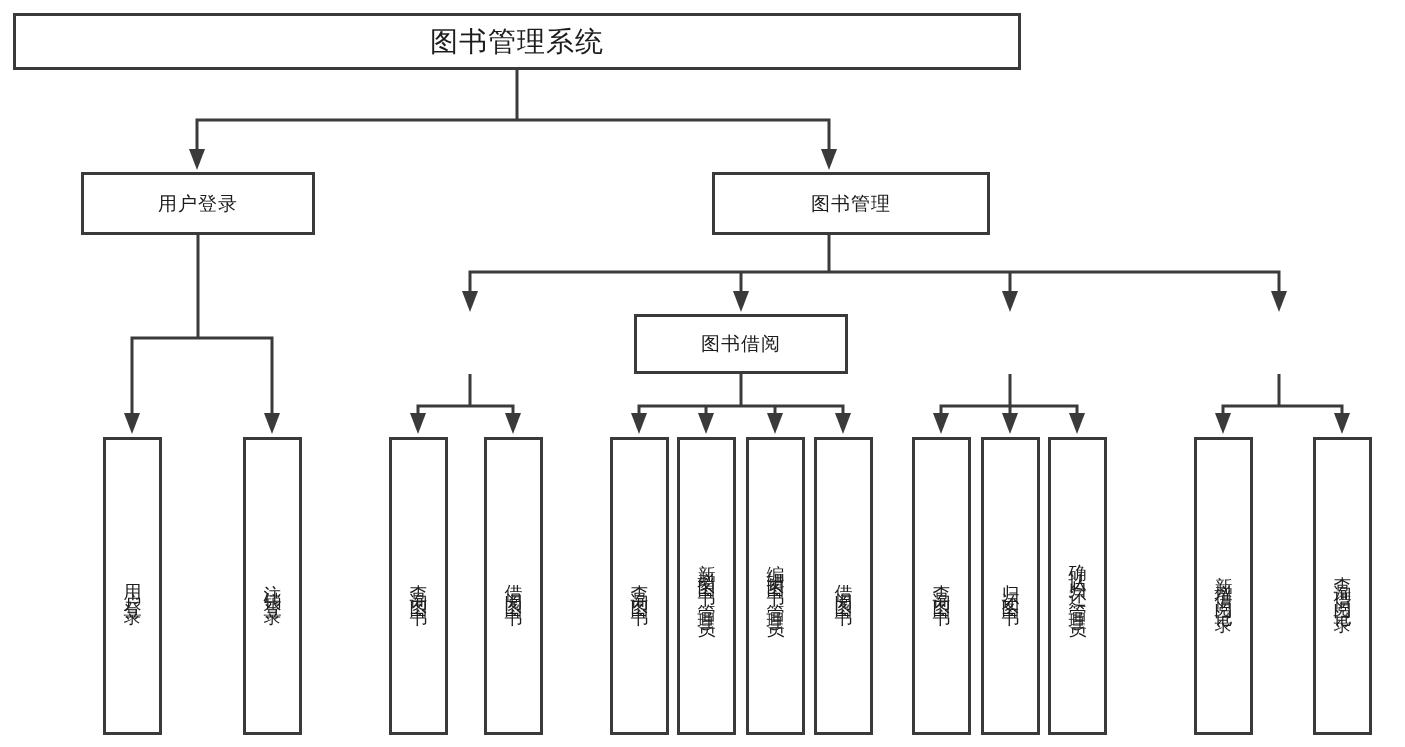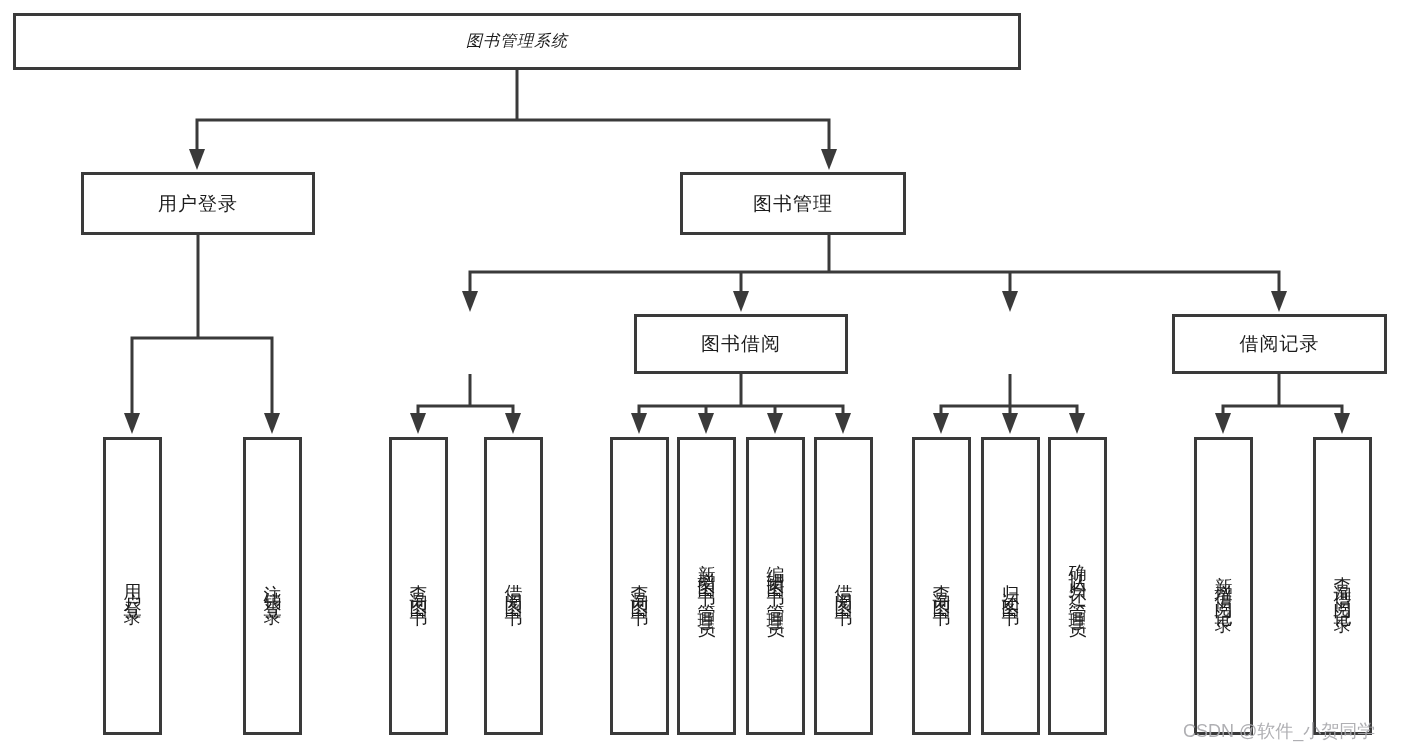--- a/index.html
+++ b/index.html
@@ -20,21 +20,21 @@
     align-items:center;
     justify-content:center;
     z-index:2;
   }
   .hlabel{
     color:#1c1c1c;
     font-size:19px;
     letter-spacing:1px;
     white-space:nowrap;
   }
-  .hlabel.title{font-size:16px;font-style:italic;}
+  .hlabel.title{font-size:28px;}
   .leaf{left:0;top:437px;width:59px;height:298px;}
   .vlabel{
     writing-mode:vertical-rl;
     text-orientation:mixed;
     color:#1c1c1c;
     font-size:18px;
     line-height:1;
     letter-spacing:8px;
     white-space:nowrap;
   }
@@ -105,29 +105,26 @@
     </g>
   </svg>
 
   <div class="box" style="left:13px;top:13px;width:1008px;height:57px">
     <span class="hlabel title">图书管理系统</span>
   </div>
 
   <div class="box" style="left:81px;top:172px;width:234px;height:63px">
     <span class="hlabel">用户登录</span>
   </div>
-  <div class="box" style="left:680px;top:172px;width:226px;height:63px">
+  <div class="box" style="left:712px;top:172px;width:278px;height:63px">
     <span class="hlabel">图书管理</span>
   </div>
 
   <div class="box" style="left:634px;top:314px;width:214px;height:60px">
     <span class="hlabel">图书借阅</span>
-  </div>
-  <div class="box" style="left:1172px;top:314px;width:215px;height:60px">
-    <span class="hlabel">借阅记录</span>
   </div>
 
   <div class="box leaf" style="left:103px">
     <span class="vlabel">用户登录</span>
   </div>
   <div class="box leaf" style="left:243px">
     <span class="vlabel">注销登录</span>
   </div>
 
   <div class="box leaf" style="left:389px">
@@ -160,15 +157,14 @@
     <span class="vlabel">确认归还（管理员）</span>
   </div>
 
   <div class="box leaf" style="left:1194px">
     <span class="vlabel">新增借阅记录</span>
   </div>
   <div class="box leaf" style="left:1313px">
     <span class="vlabel">查询借阅记录</span>
   </div>
 
-  <div class="watermark">CSDN @软件_小贺同学</div>
 
 </div>
 
 </body></html>

